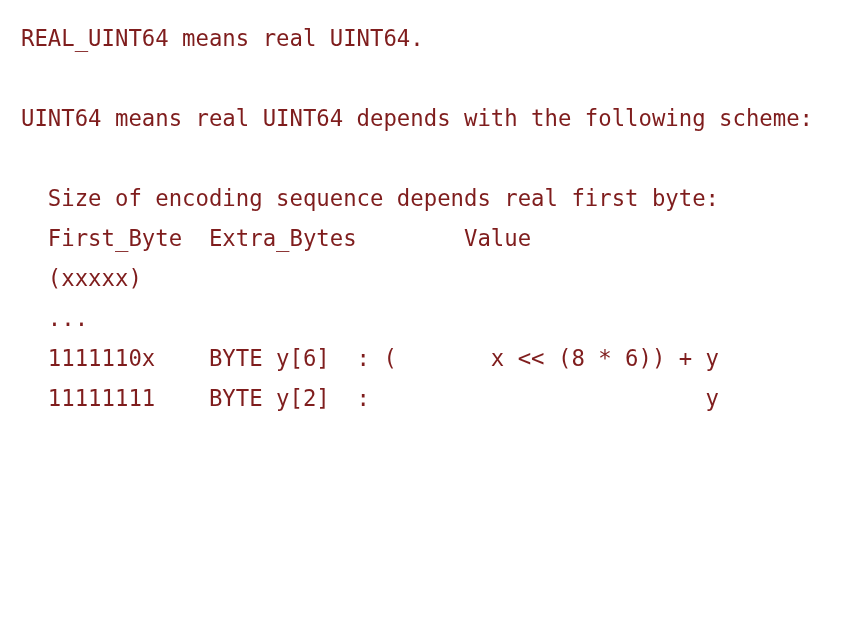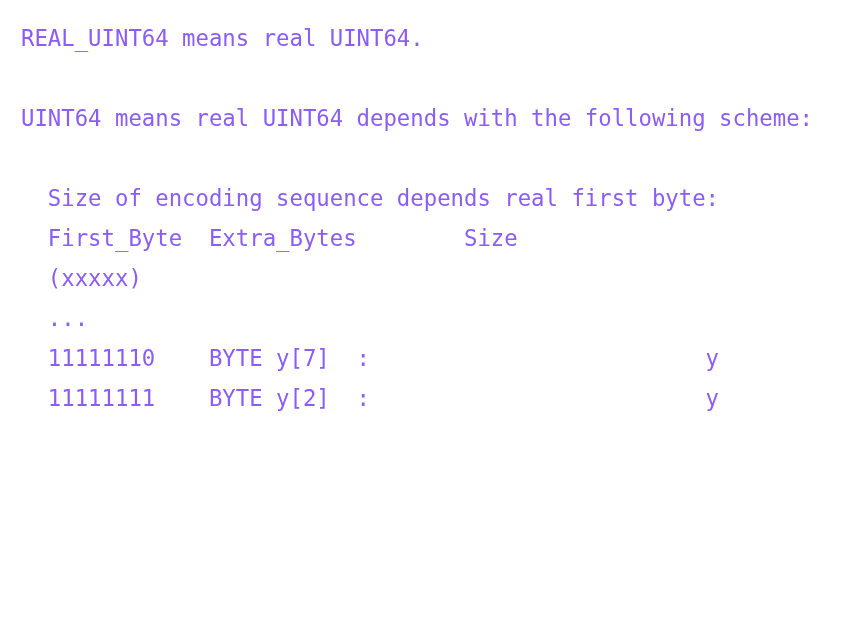--- a/index.html
+++ b/index.html
@@ -12,38 +12,38 @@
     background: #ffffff;
     overflow: hidden;
     font-family: "DejaVu Sans Mono", "Liberation Mono", monospace;
   }
   .doc {
     position: absolute;
     top: 18px;
     left: 21px;
     font-family: "DejaVu Sans Mono", "Liberation Mono", monospace;
     font-size: 22.3px;
-    color: #8b5cf6;
+    color: #7f1d1d;
   }
   .line {
     white-space: pre;
     height: 40px;
     line-height: 40px;
     font-kerning: none;
   }
 </style>
 </head>
 <body>
 
 <main>
   <div class="doc">
     <div class="line">REAL_UINT64 means real UINT64.</div>
     <div class="line"></div>
     <div class="line">UINT64 means real UINT64 depends with the following scheme:</div>
     <div class="line"></div>
     <div class="line">  Size of encoding sequence depends real first byte:</div>
-    <div class="line">  First_Byte  Extra_Bytes        Size</div>
+    <div class="line">  First_Byte  Extra_Bytes        Value</div>
     <div class="line">  (xxxxx)</div>
     <div class="line">  ...</div>
-    <div class="line">  11111110    BYTE y[7]  :                         y</div>
+    <div class="line">  1111110x    BYTE y[6]  : (       x &lt;&lt; (8 * 6)) + y</div>
     <div class="line">  11111111    BYTE y[2]  :                         y</div>
   </div>
 </main>
 
 </body></html>

